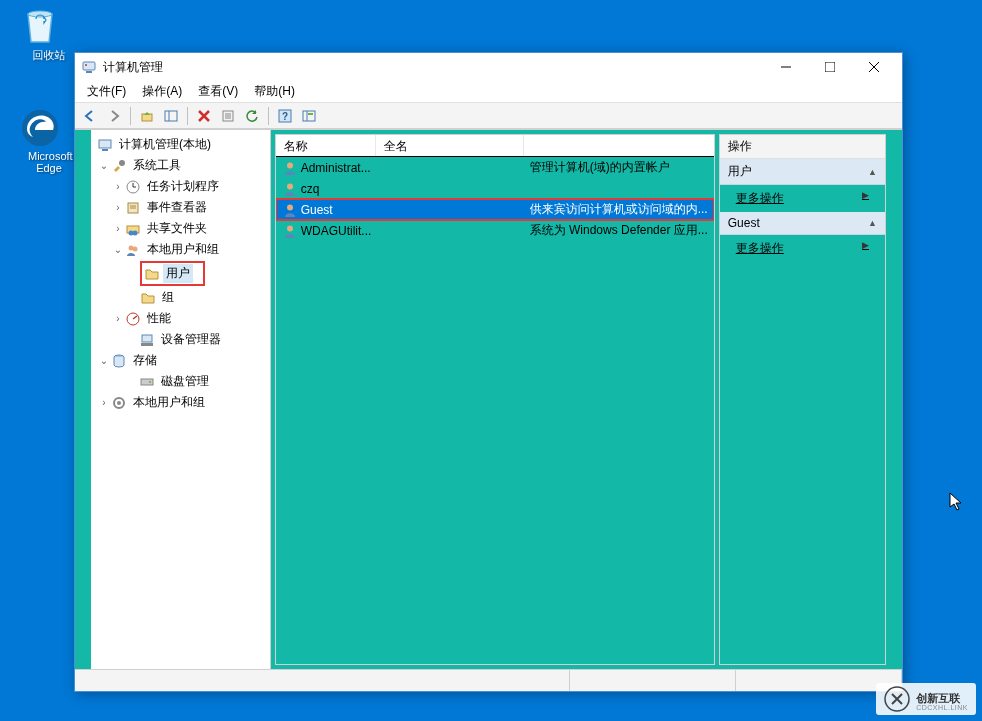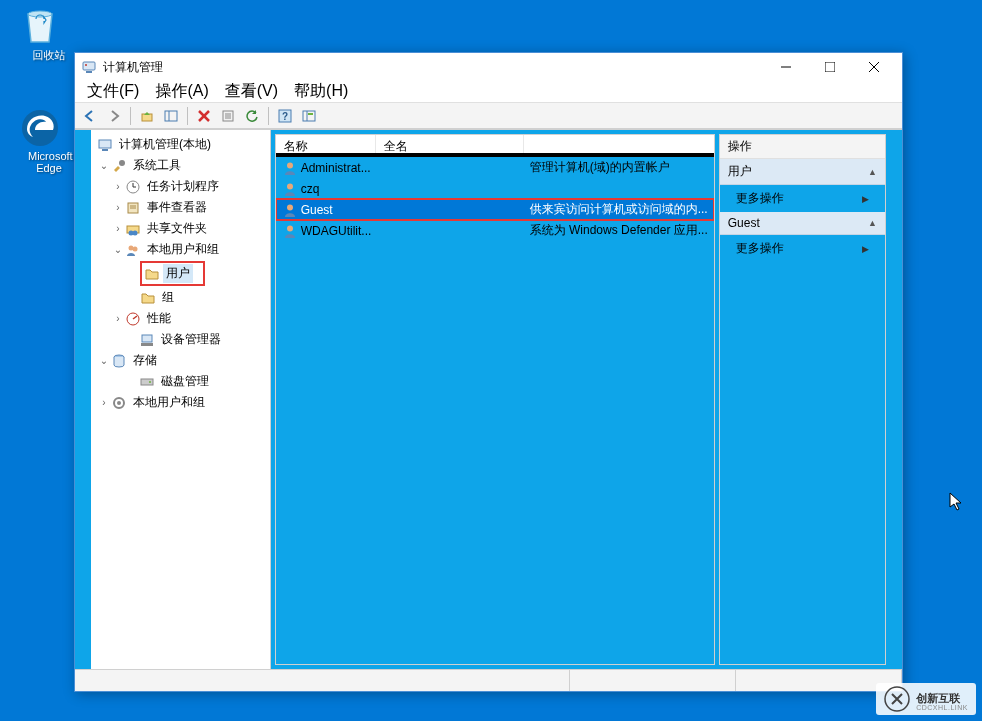--- a/index.html
+++ b/index.html
@@ -14,32 +14,32 @@
 
 
 .desktop-icon { position: absolute; width: 60px; text-align: center; color: #fff; font-size: 11px; }
 .desktop-icon .glyph { width: 40px; height: 40px; margin: 0 auto 2px; display: flex; align-items: center; justify-content: center; }
 .desktop-icon .lbl { text-shadow: 1px 1px 2px rgba(0,0,0,.5); margin-left: 18px; }
 
 
 .window {
   position: absolute; top: 52px; left: 74px;
   width: 829px; height: 640px;
-  background: #0ea5e9;
+  background: #14b8a6;
   border: 1px solid #4a8fd6;
   box-shadow: 2px 2px 12px rgba(0,0,0,.3);
   display: flex; flex-direction: column;
 }
 .titlebar { height: 28px; display: flex; align-items: center; padding: 0 6px; background: #fff; }
 .titlebar .app-icon { width: 16px; height: 16px; margin-right: 6px; }
 .titlebar .title { flex: 1; font-size: 12px; color: #000; }
 .titlebar .wbtn { width: 44px; height: 28px; display: flex; align-items: center; justify-content: center; color: #333; cursor: default; }
 
 .menubar { height: 22px; display: flex; align-items: center; padding: 0 4px; background: #fff; border-bottom: 1px solid #e0e0e0; }
-.menubar .mitem { padding: 2px 8px; font-size: 16px; cursor: default; }
+.menubar .mitem { padding: 2px 8px; font-size: 12px; cursor: default; }
 
 .toolbar { height: 26px; display: flex; align-items: center; padding: 2px 4px; background: #f4f4f4; border-bottom: 1px solid #d0d0d0; gap: 2px; }
 .toolbar .tbtn { width: 22px; height: 22px; display: flex; align-items: center; justify-content: center; cursor: default; border: 1px solid transparent; }
 .toolbar .sep { width: 1px; height: 18px; background: #c0c0c0; margin: 0 3px; }
 
 .content { flex: 1; display: flex; border-top: 1px solid #d0d0d0; padding-left: 16px; }
 
 
 .tree-panel { width: 190px; border-right: 1px solid #d0d0d0; padding: 4px 2px; overflow: auto; background: #fff; }
 .tree-node { display: flex; align-items: center; padding: 1px 0; white-space: nowrap; font-size: 12px; }
@@ -49,40 +49,40 @@
 .tree-node .nlabel { cursor: default; padding: 1px 3px; }
 .tree-node .nlabel.sel { background: #d4e8f8; }
 .indent-1 { padding-left: 4px; }
 .indent-2 { padding-left: 18px; }
 .indent-3 { padding-left: 32px; }
 .indent-4 { padding-left: 47px; }
 .highlight-box { border: 2px solid #e53935; display: inline-flex; align-items: center; padding: 1px 10px 1px 2px; }
 
 
 .list-panel { flex: 1; border-right: 1px solid #d0d0d0; display: flex; flex-direction: column; margin: 4px; border: 1px solid #d0d0d0; }
-.list-header { display: flex; height: 22px; background: #fff; border-bottom: 4px solid #000000; }
+.list-header { display: flex; height: 22px; background: #fff; border-bottom: 1px solid #000000; }
 .list-header .col { padding: 3px 8px; font-size: 12px; border-right: 1px solid #e8e8e8; }
 .col-name { width: 100px; }
 .col-fullname { width: 148px; }
 .col-desc { flex: 1; }
 .list-body { flex: 1; overflow: auto; }
 .list-row { display: flex; align-items: center; height: 21px; font-size: 12px; cursor: default; }
 .list-row .cell { padding: 2px 6px; white-space: nowrap; overflow: hidden; text-overflow: ellipsis; }
 .list-row .cell-name { width: 100px; display: flex; align-items: center; gap: 3px; }
 .list-row .cell-fullname { width: 148px; }
 .list-row .cell-desc { flex: 1; }
 .list-row.selected { background: #0078d7; color: #fff; }
 .list-row .uic { width: 16px; height: 16px; display: inline-flex; }
 .list-row.selected-hl { outline: 2px solid #e53935; outline-offset: -1px; }
 
 
 .actions-panel { width: 177px; display: flex; flex-direction: column; margin: 4px 16px 4px 0; border: 1px solid #d0d0d0; }
 .actions-header { background: #f4f4f4; padding: 3px 8px; font-size: 12px; border-bottom: 1px solid #e0e0e0; }
 .actions-section { background: #dce9f5; padding: 4px 8px; font-size: 12px; display: flex; justify-content: space-between; align-items: center; border-bottom: 1px solid #c5d5e5; cursor: default; }
-.actions-item { padding: 5px 16px; font-size: 12px; display: flex; justify-content: space-between; align-items: center; cursor: default; }
+.actions-item { padding: 5px 16px; font-size: 12px; display: flex; justify-content: space-between; cursor: default; text-decoration: underline; }
 .tri-up { font-size: 9px; color: #555; }
 .tri-right { font-size: 9px; color: #333; }
 
 .statusbar { height: 22px; border-top: 1px solid #d0d0d0; background: #f4f4f4; display: flex; }
 .statusbar .sseg { border-right: 1px solid #d0d0d0; flex: 1; }
 .statusbar .sseg:first-child { flex: 3; }
 
 
 .watermark {
   position: absolute; right: 6px; bottom: 6px;

